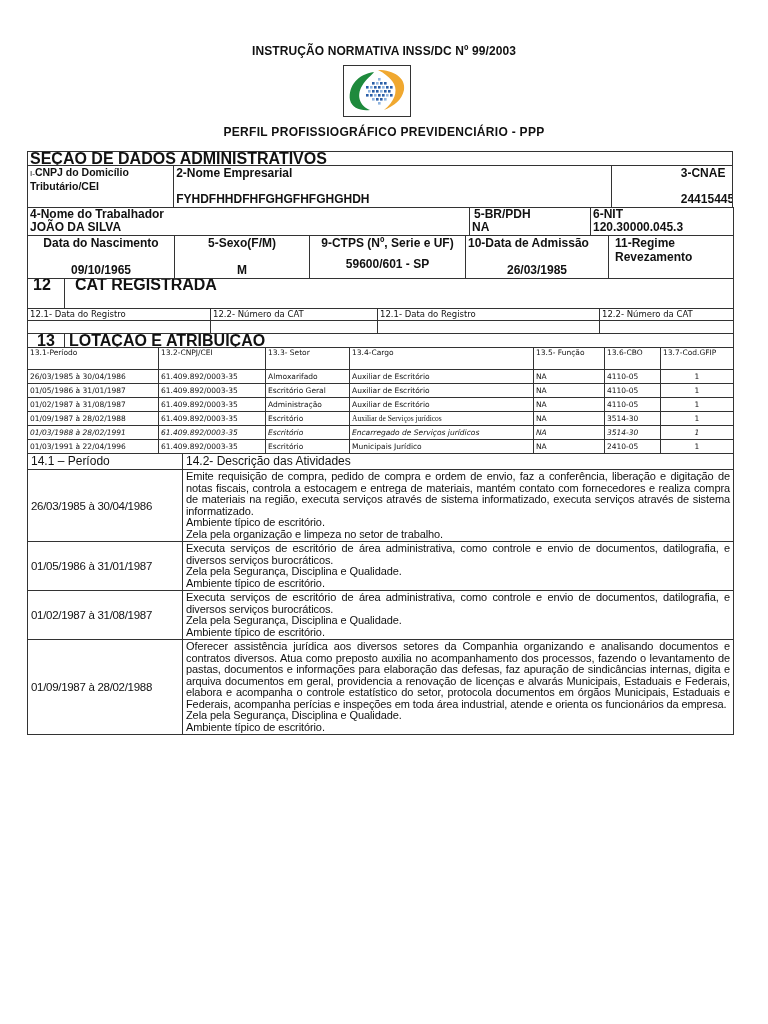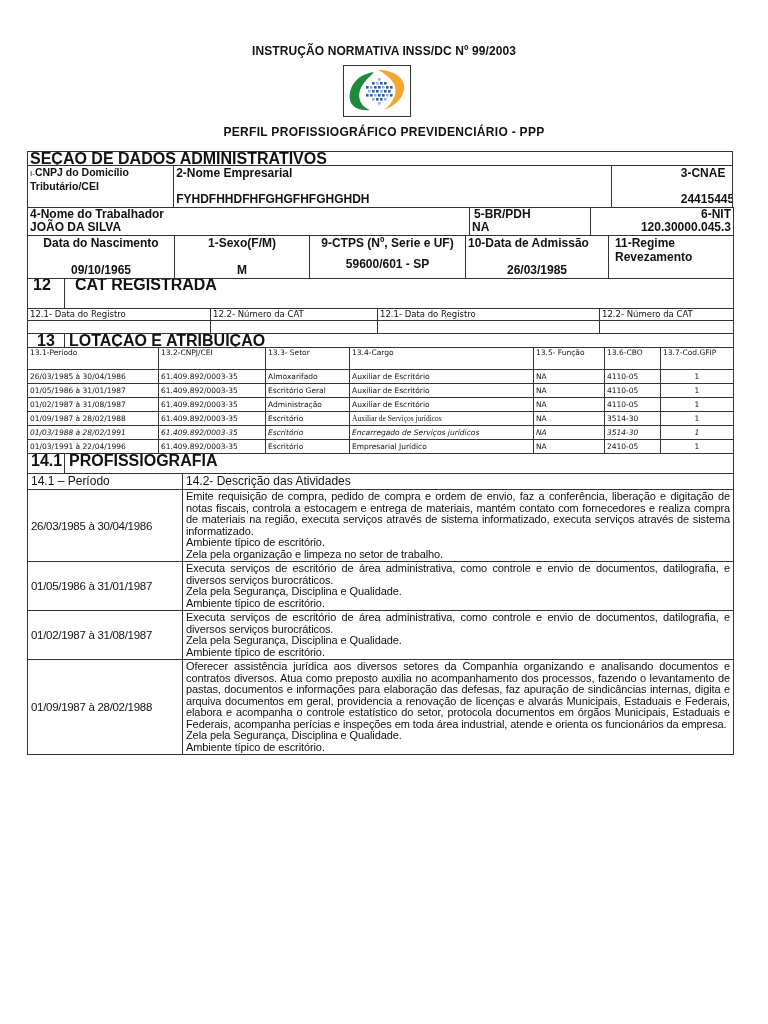--- a/index.html
+++ b/index.html
@@ -107,21 +107,21 @@
     <tbody>
         <tr style="height:28px">
       <td class="b f12" style="line-height:13px;">
         <div>4-Nome do Trabalhador</div>
         <div>JOÃO DA SILVA</div>
       </td>
       <td class="b f12" style="line-height:13px;">
         <div style="padding-left:2px">5-BR/PDH</div>
         <div>NA</div>
       </td>
-      <td class="b f12" style="line-height:13px;text-align:right;">
+      <td class="b f12" style="line-height:13px;">
         <div>6-NIT</div>
         <div>120.30000.045.3</div>
       </td>
     </tr>
   </tbody>
     </table>
   <table style="margin-top:-1px;">
     <colgroup>
       <col style="width:147px">
         <col style="width:135px">
@@ -129,21 +129,21 @@
         <col style="width:143px">
         <col style="width:125px">
     </colgroup>
     <tbody>
         <tr style="height:43px">
       <td class="b f12 c" style="position:relative;">
         <div>Data do Nascimento</div>
         <div style="position:absolute; bottom:1px; left:0; right:0;">09/10/1965</div>
       </td>
       <td class="b f12 c" style="position:relative;">
-        <div>1-Sexo(F/M)</div>
+        <div>5-Sexo(F/M)</div>
         <div style="position:absolute; bottom:1px; left:0; right:0;">M</div>
       </td>
       <td class="b f12 c" style="position:relative;">
         <div>9-CTPS (Nº, Serie e UF)</div>
         <div style="position:absolute; bottom:7px; left:0; right:0;">59600/601 - SP</div>
       </td>
       <td class="b f12" style="position:relative;">
         <div>10-Data de Admissão</div>
         <div class="c" style="position:absolute; bottom:1px; left:0; right:0;">26/03/1985</div>
       </td>
@@ -269,40 +269,28 @@
           <td class="tiny" style="line-height: 13px;">Escritório</td>
           <td class="tiny" style="line-height: 13px;">Encarregado de Serviços jurídicos</td>
           <td class="tiny" style="line-height: 13px;">NA</td>
           <td class="tiny" style="line-height: 13px;">3514-30</td>
           <td class="tiny c" style="line-height: 13px;">1</td>
         </tr>
         <tr style="height: 14px;">
           <td class="tiny" style="line-height: 13px; margin-top: 37px;">01/03/1991 à 22/04/1996</td>
           <td class="tiny" style="line-height: 13px;">61.409.892/0003-35</td>
           <td class="tiny" style="line-height: 13px;">Escritório</td>
-          <td class="tiny" style="line-height: 13px;">Empresarial Jurídico</td>
+          <td class="tiny" style="line-height: 13px;">Municipais Jurídico</td>
           <td class="tiny" style="line-height: 13px;">NA</td>
           <td class="tiny" style="line-height: 13px;">2410-05</td>
           <td class="tiny c" style="line-height: 13px;">1</td>
         </tr>
       </tbody>
   </table>
 
-  <table style="margin-top:-1px;">
-    <colgroup>
-      <col style="width:37px">
-        <col style="width:669px">
-    </colgroup>
-    <tbody>
-        <tr style="height:20px">
-      <td class="sec narrow" style="line-height:13px; padding-left:3px;">14.1</td>
-      <td class="sec narrow" style="line-height:13px; padding-left:4px;">PROFISSIOGRAFIA</td>
-    </tr>
-  </tbody>
-    </table>
   <table style="margin-top:-1px;">
     <colgroup>
       <col style="width:155px">
         <col style="width:551px">
     </colgroup>
     <tbody>
         <tr style="height:16px">
       <td class="f12 narrow" style="line-height:15px; padding-left:3px;">14.1 – Período</td>
       <td class="f12 narrow" style="line-height:15px; padding-left:3px;">14.2- Descrição das Atividades</td>
     </tr>

